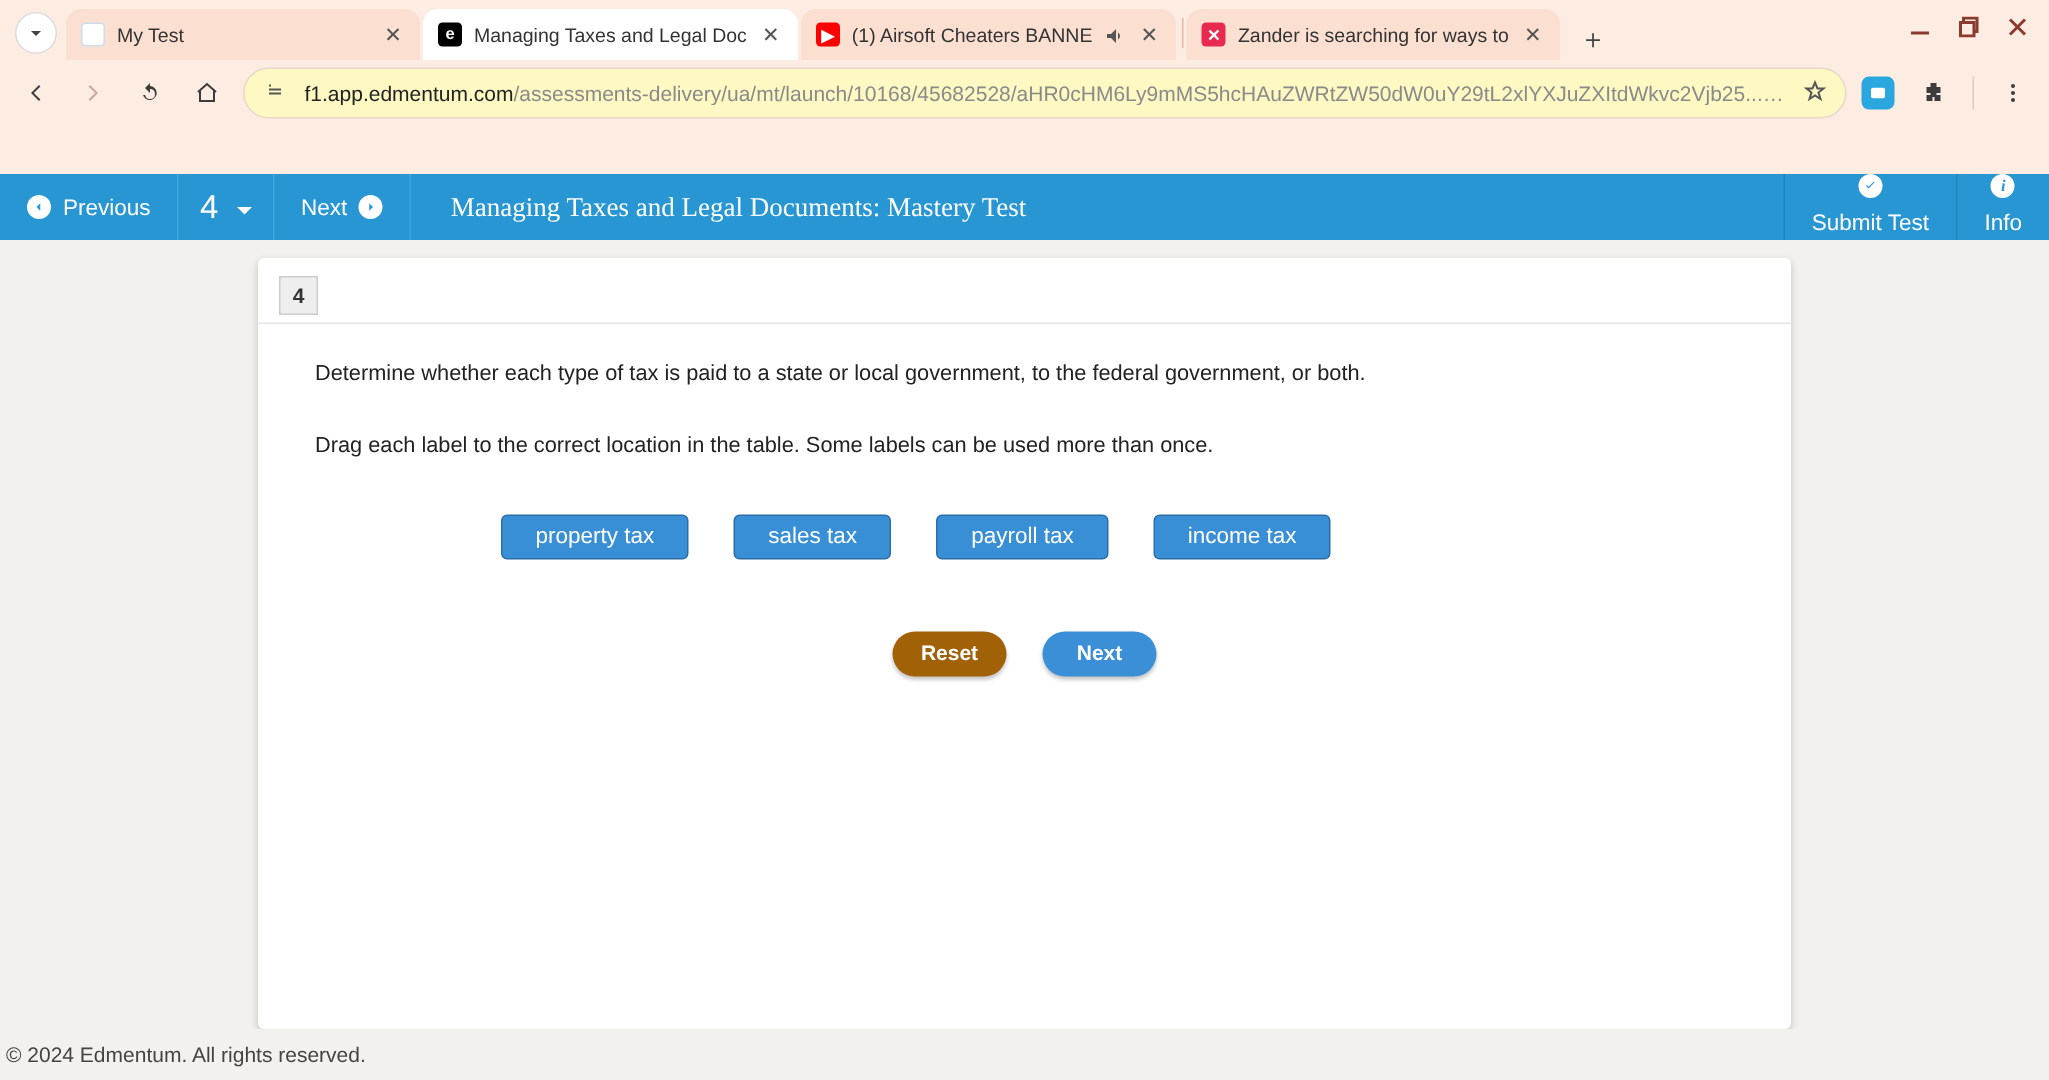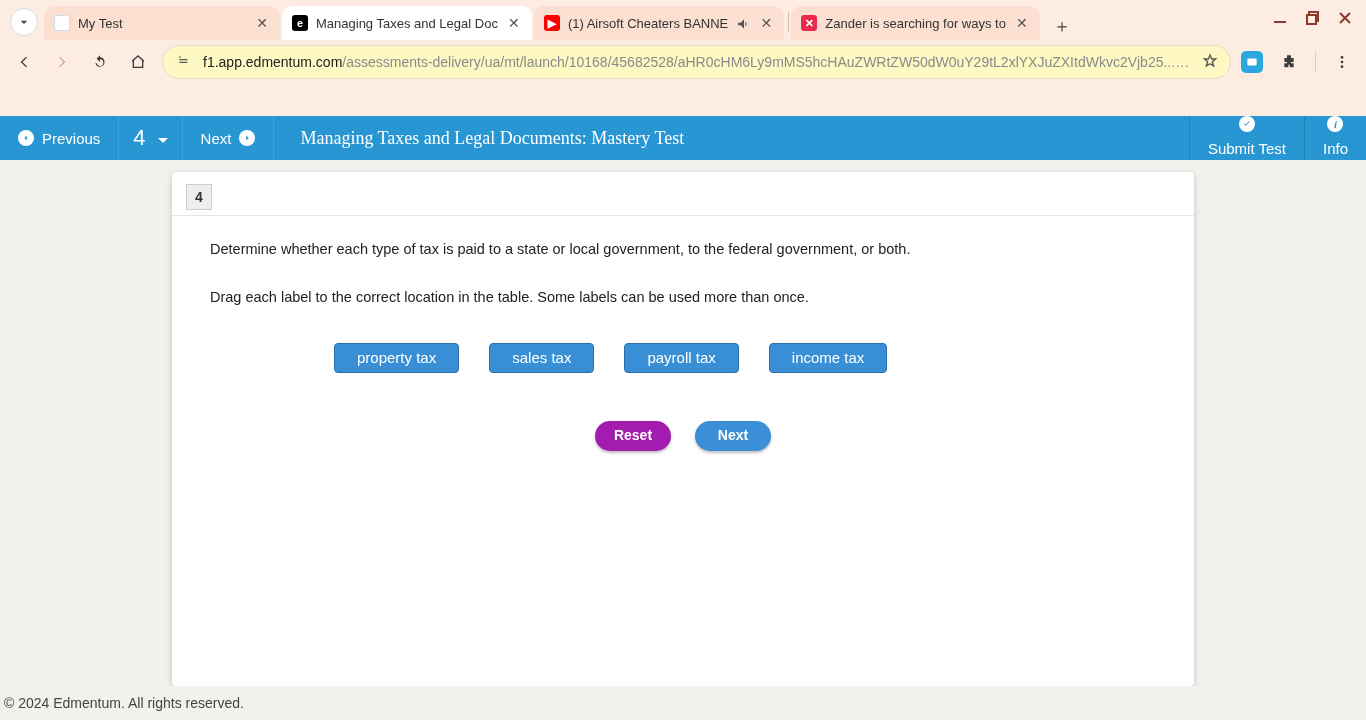--- a/index.html
+++ b/index.html
@@ -107,21 +107,21 @@
     border:2px solid #000; height:36px; width:254px;
   }
   table.board td { border:2px solid #000; height:214px; width:254px; }
 
   .btn-row { display:flex; justify-content:center; gap:24px; padding-top:26px; }
   .pill {
     min-width:76px; height:30px; border-radius:15px; color:#fff; font-weight:bold;
     display:inline-flex; align-items:center; justify-content:center; padding:0 18px;
     font-size:14px; cursor:pointer; box-shadow:0 2px 3px rgba(0,0,0,.25);
   }
-  .pill.reset { background:#a21caf; }
+  .pill.reset { background:#a16207; }
   .pill.next  { background:#3a8fd6; }
 
   .footer {
     height:34px; display:flex; align-items:center; padding:0 4px; color:#444; font-size:14px;
     background:#f2f1ed;
   }
 
   svg.i { width:16px; height:16px; }
 </style>
 </head>

